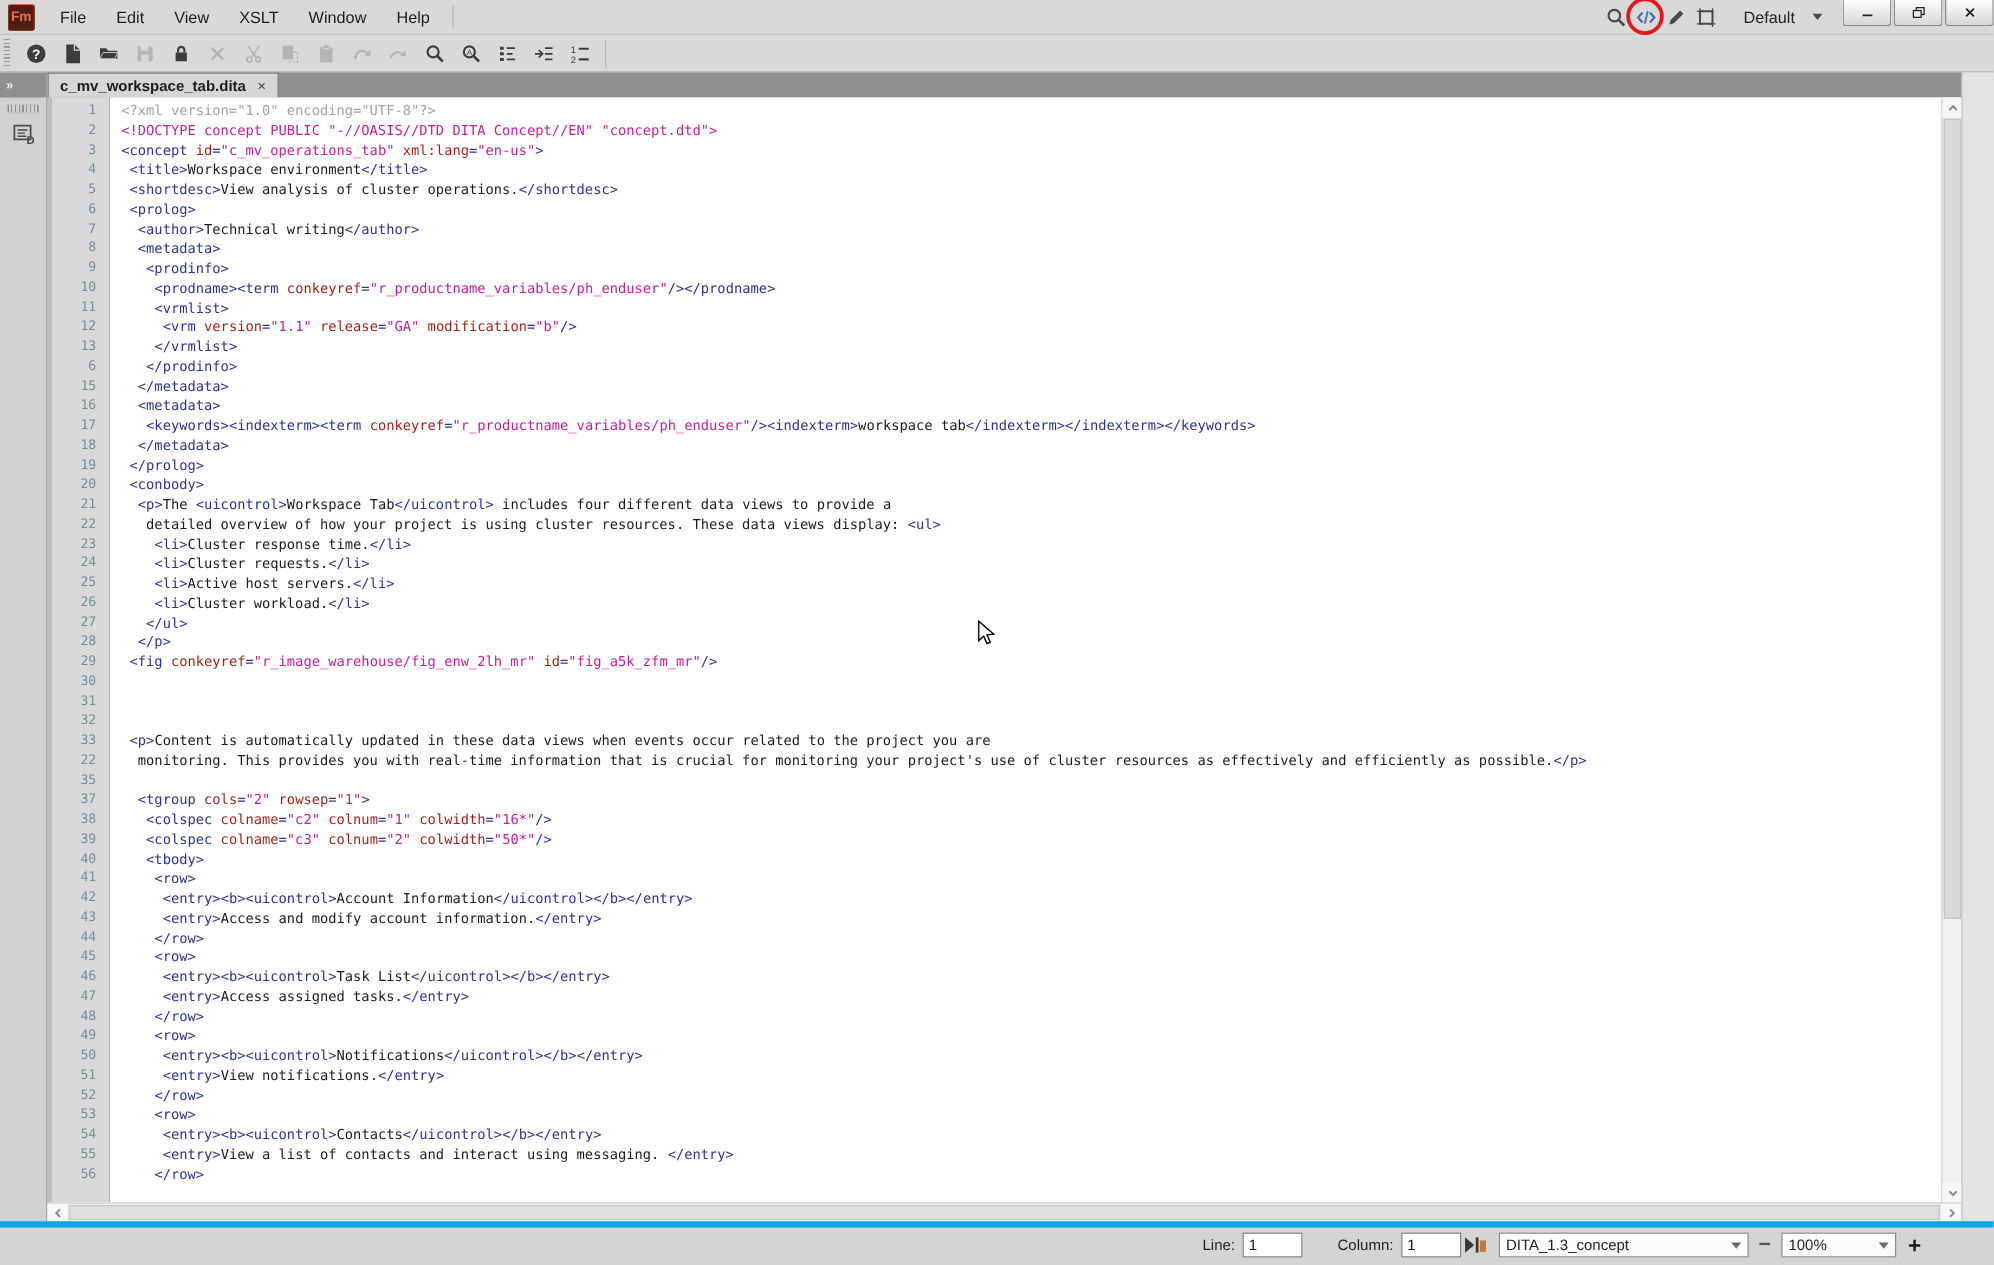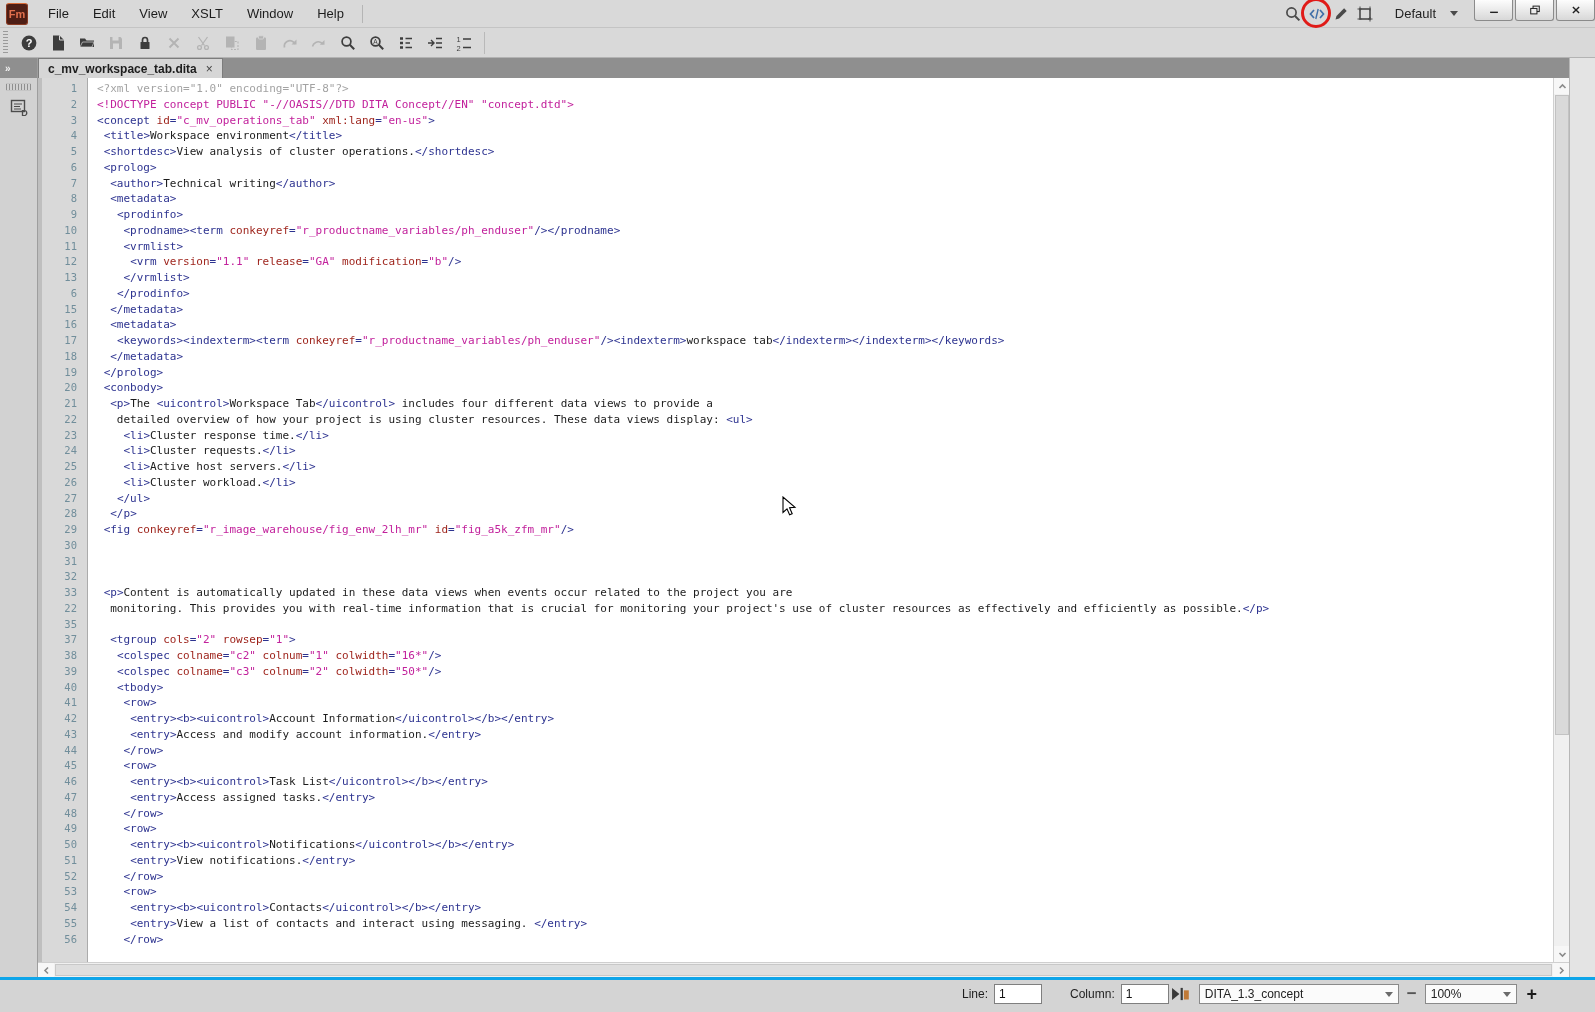--- a/index.html
+++ b/index.html
@@ -79,21 +79,21 @@
 
   .hscroll{position:relative;height:15px;background:#f0f0f0;border-top:1px solid #cfcfcf;flex:none;}
   .hs-btn{position:absolute;top:0;width:16px;height:14px;display:flex;align-items:center;justify-content:center;background:#f7f7f7;}
   .hs-btn.left{left:0;} .hs-btn.right{right:0;}
   .hs-thumb{position:absolute;left:17px;right:17px;top:1px;height:12px;background:#dedede;border:1px solid #c8c8c8;}
 
   .right-rail{width:26px;height:100%;background:#e4e4e4;border-left:1px solid #b7b7b7;flex:none;}
 
   
   .statusbar{position:absolute;left:0;top:977px;width:100%;height:35px;background:#d4d4d4;
-    border-top:3px solid #0ea5e9;display:flex;align-items:flex-start;padding-top:4px;font-size:12px;color:#1f1f1f;}
+    border-top:5px solid #0ea5e9;display:flex;align-items:flex-start;padding-top:4px;font-size:12px;color:#1f1f1f;}
   .sb-spacer{width:962px;flex:none;}
   .sb-label{margin-right:6px;line-height:20px;}
   .sb-input{width:48px;height:20px;border:1px solid #7f7f7f;background:#fff;font-size:12px;
     font-family:"Liberation Sans",sans-serif;padding:0 4px;color:#111;}
   .sb-gap{width:28px;flex:none;}
   .sb-goto{width:22px;height:20px;display:flex;align-items:center;justify-content:center;}
   .sb-combo{height:20px;border:1px solid #8a8a8a;background:#fbfbfb;display:flex;align-items:center;
     justify-content:space-between;padding:0 5px;color:#222;}
   .sb-combo .caret{width:0;height:0;border-left:4px solid transparent;border-right:4px solid transparent;border-top:5px solid #6b6b6b;}
   .sb-doctype{width:200px;margin-left:8px;justify-content:space-between;}

